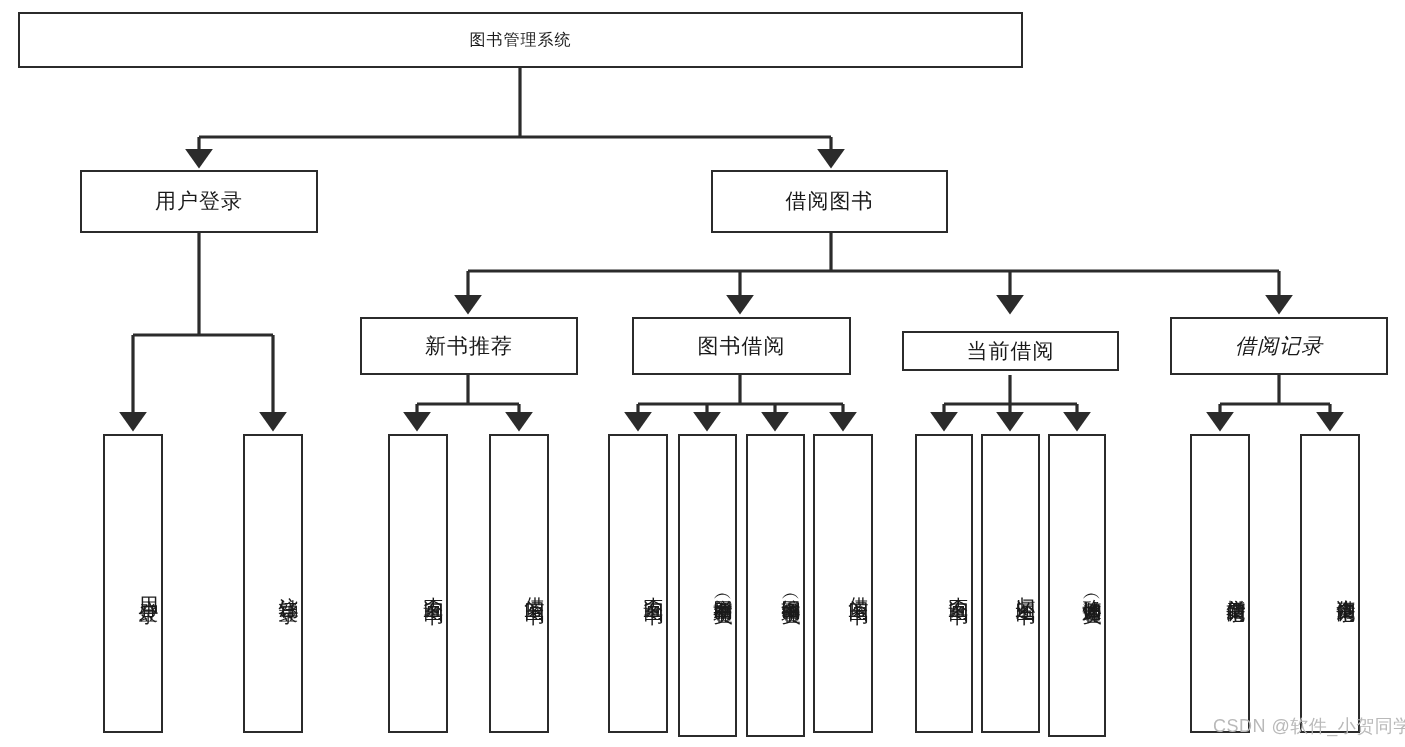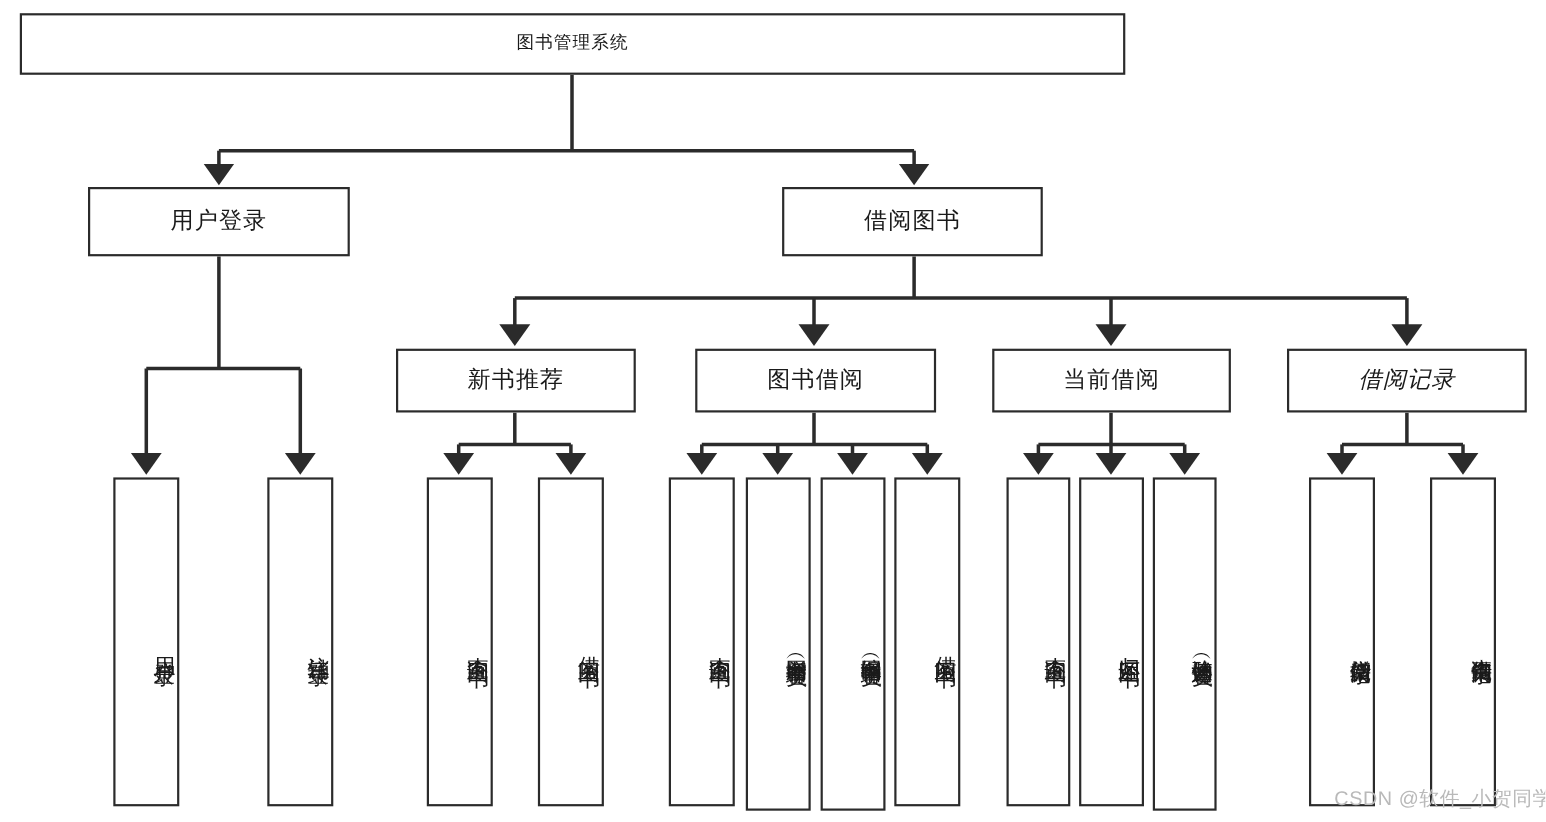--- a/index.html
+++ b/index.html
@@ -133,21 +133,21 @@
   <div class="node h" style="left:711px; top:170px; width:237px; height:63px;">
     <span>借阅图书</span>
   </div>
 
   <div class="node h" style="left:632px; top:317px; width:219px; height:58px;">
     <span>图书借阅</span>
   </div>
   <div class="node h" style="left:360px; top:317px; width:218px; height:58px;">
     <span>新书推荐</span>
   </div>
-  <div class="node h" style="left:902px; top:317px; width:217px; height:58px;">
+  <div class="node h" style="left:902px; top:331px; width:217px; height:40px;">
     <span>当前借阅</span>
   </div>
   <div class="node h" style="left:1170px; top:317px; width:218px; height:58px;font-style:italic;">
     <span>借阅记录</span>
   </div>
 
   <div class="node v" style="left:103px; top:434px; width:60px; height:299px;">
     <span>用户登录</span>
   </div>
   <div class="node v" style="left:243px; top:434px; width:60px; height:299px;">

